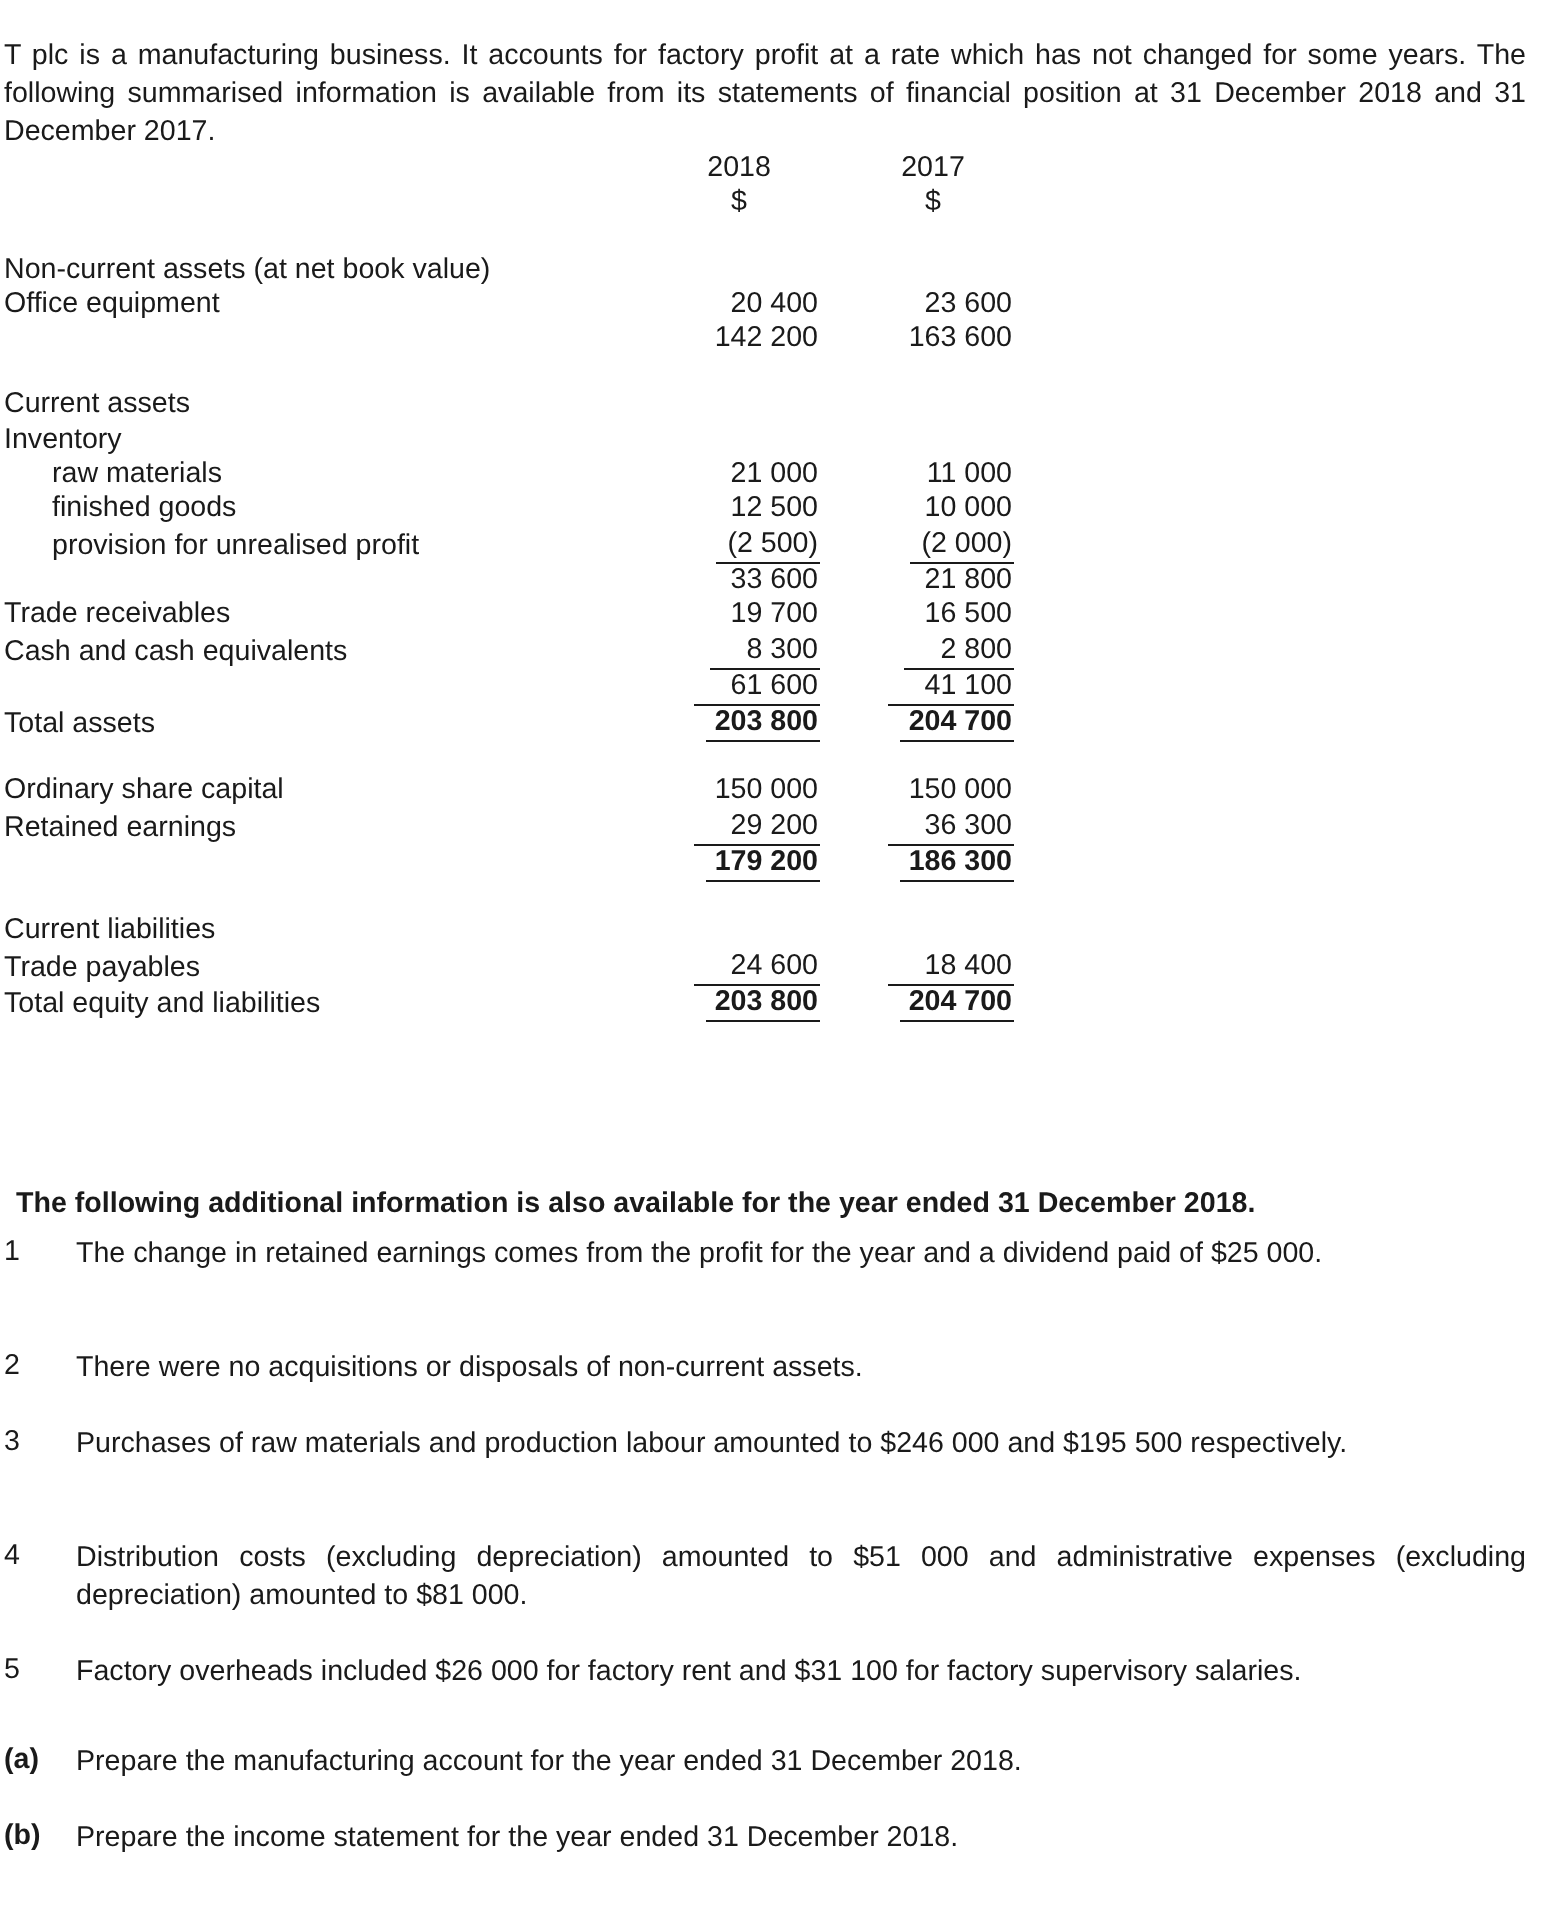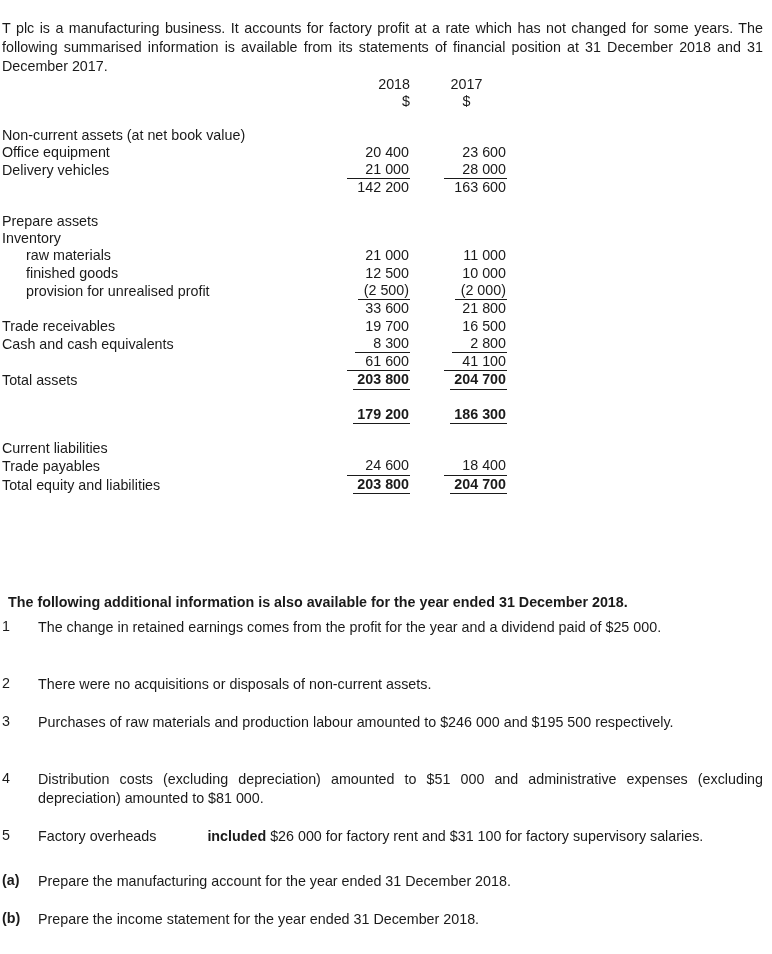--- a/index.html
+++ b/index.html
@@ -58,20 +58,21 @@
   }
   .fin-table td.num {
     text-align: right;
     width: 89px;
     padding-right: 0px;
   }
   .fin-table td.c1 { padding-right: 16px; }
   .fin-table td.c2 { padding-right: 13px; }
   .fin-table tr.spacer td { height: 16px; }
   .fin-table td.hdr {
+    text-align: center;
     padding-right: 16px;
   }
   .fin-table td.hdr2 {
     text-align: center;
     padding-right: 13px;
   }
   .indent1 { padding-left: 26px !important; }
 
   
   .num span.v {
@@ -117,21 +118,21 @@
     margin-left: 36px;
     text-align: justify;
     text-justify: inter-word;
     line-height: 19px;
   }
   .note.nojust .n-txt { text-align: left; }
   .note .n-num.b { font-weight: bold; }
   .note.lettered .n-num { width: 34px; }
   .note.lettered .n-txt { margin-left: 36px; }
 
-  b, .bold { font-weight: bold; margin-left: 47px; }
+  b, .bold { font-weight: normal; }
 </style>
 </head>
 <body>
 
 <div class="page">
 
   <p class="intro">T plc is a manufacturing business. It accounts for factory profit at a rate which has not changed for some years. The following summarised information is available from its statements of financial position at 31 December 2018 and 31 December 2017.</p>
 
   <table class="fin-table">
     <tbody>
@@ -153,35 +154,30 @@
         <td class="lbl">Non-current assets (at net book value)</td>
         <td class="num c1"></td>
         <td class="num c2"></td>
       </tr>
       <tr>
         <td class="lbl">Office equipment</td>
         <td class="num c1"><span class="v">20 400</span></td>
         <td class="num c2"><span class="v">23 600</span></td>
       </tr>
       <tr>
-        <td class="lbl">Delivery vehicles</td>
-        <td class="num c1"><span class="v ul ul-wide">21 000</span></td>
-        <td class="num c2"><span class="v ul ul-wide">28 000</span></td>
-      </tr>
-      <tr>
         <td class="lbl"></td>
         <td class="num c1"><span class="v">142 200</span></td>
         <td class="num c2"><span class="v">163 600</span></td>
       </tr>
       <tr class="spacer">
           <td colspan="3"></td>
         </tr>
 
       <tr>
-        <td class="lbl">Prepare assets</td>
+        <td class="lbl">Current assets</td>
         <td class="num c1"></td>
         <td class="num c2"></td>
       </tr>
       <tr>
         <td class="lbl">Inventory</td>
         <td class="num c1"></td>
         <td class="num c2"></td>
       </tr>
       <tr>
         <td class="lbl indent1">raw materials</td>
@@ -221,20 +217,30 @@
       <tr>
         <td class="lbl">Total assets</td>
         <td class="num c1"><span class="v ul ul-total">203 800</span></td>
         <td class="num c2"><span class="v ul ul-total">204 700</span></td>
       </tr>
       <tr class="spacer">
           <td colspan="3"></td>
         </tr>
 
       <tr>
+        <td class="lbl">Ordinary share capital</td>
+        <td class="num c1"><span class="v">150 000</span></td>
+        <td class="num c2"><span class="v">150 000</span></td>
+      </tr>
+      <tr>
+        <td class="lbl">Retained earnings</td>
+        <td class="num c1"><span class="v ul ul-wide">29 200</span></td>
+        <td class="num c2"><span class="v ul ul-wide">36 300</span></td>
+      </tr>
+      <tr>
         <td class="lbl"></td>
         <td class="num c1"><span class="v ul ul-total">179 200</span></td>
         <td class="num c2"><span class="v ul ul-total">186 300</span></td>
       </tr>
       <tr class="spacer">
           <td colspan="3"></td>
         </tr>
 
       <tr>
         <td class="lbl">Current liabilities</td>

